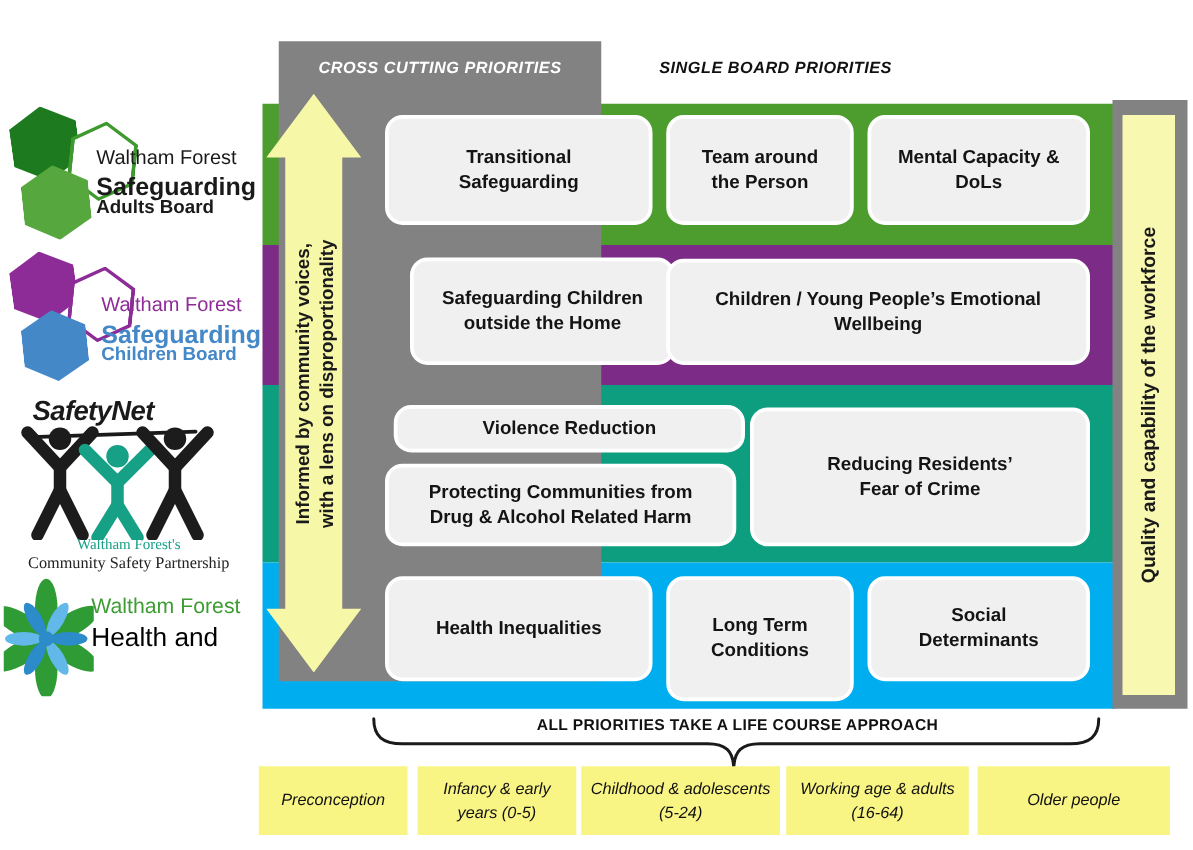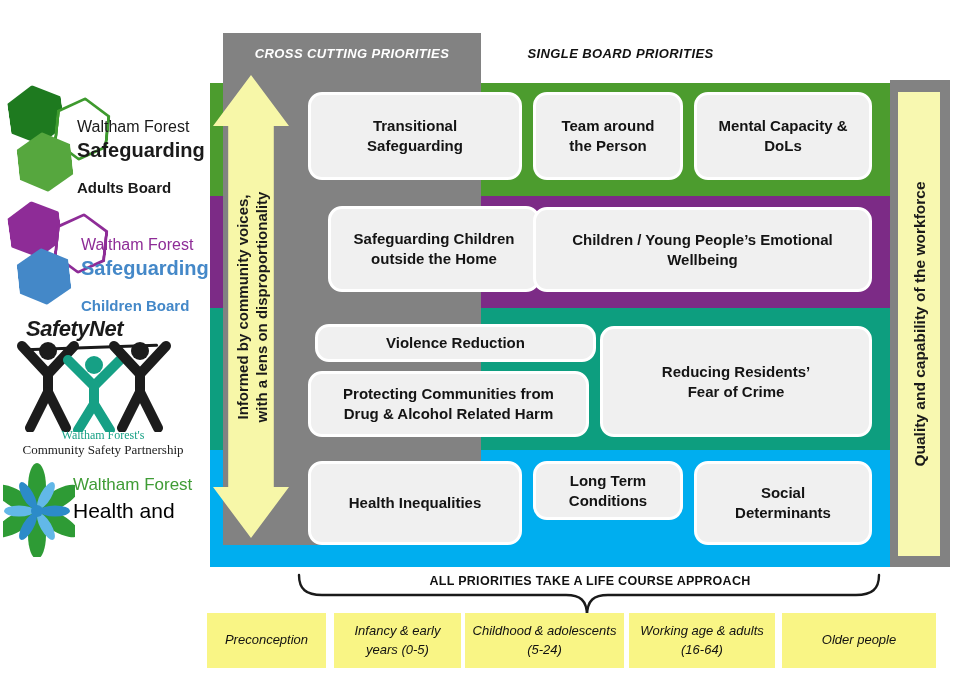--- a/index.html
+++ b/index.html
@@ -37,21 +37,21 @@
     font-weight:700;font-size:15px;line-height:1.32;color:#141414;padding:0 14px;}
   .b00{left:308px;top:92px;width:214px;height:88px;}
   .b01{left:533px;top:92px;width:150px;height:88px;}
   .b02{left:694px;top:92px;width:178px;height:88px;}
   .b10{left:308px;top:206px;width:212px;height:86px;padding:0 19px;margin-left:20px;}
   .b11{left:533px;top:207px;width:339px;height:85px;}
   .b20{left:315px;top:324px;width:281px;height:38px;text-align:center;}
   .b21{left:308px;top:371px;width:281px;height:66px;}
   .b22{left:600px;top:326px;width:272px;height:111px;padding:0 45px;text-align:center;}
   .b30{left:308px;top:461px;width:214px;height:84px;}
-  .b31{left:533px;top:461px;width:150px;height:59px;}
+  .b31{left:533px;top:461px;width:150px;height:100px;}
   .b32{left:694px;top:461px;width:178px;height:84px;padding:0 26px;}
 
   
   .brace-svg{position:absolute;left:290px;top:569px;z-index:4;}
   .life-heading{position:absolute;left:290px;top:571px;width:600px;z-index:5;text-align:center;}
   .life-heading span{background:#ffffff;padding:0 10px;font-weight:600;font-size:12.5px;
     letter-spacing:.3px;color:#111111;}
   .stage{position:absolute;top:613px;height:55px;z-index:4;background:#F9F585;display:flex;align-items:center;
     justify-content:center;text-align:center;font-style:italic;font-size:13px;line-height:1.45;color:#111111;padding:0 6px;box-sizing:border-box;}
   .s0{left:207px;width:119px;} .s1{left:334px;width:127px;} .s2{left:465px;width:159px;}
@@ -59,21 +59,21 @@
 
   
   .logo{position:absolute;z-index:4;}
   .hex{position:absolute;clip-path:polygon(50% 0,100% 25%,100% 75%,50% 100%,0 75%,0 25%);}
   .hex-inner{position:absolute;left:3px;top:3px;right:3px;bottom:3px;background:#ffffff;
     clip-path:polygon(50% 0,100% 25%,100% 75%,50% 100%,0 75%,0 25%);}
   .logo1{left:5px;top:84px;width:200px;height:112px;}
   .logo2{left:5px;top:200px;width:200px;height:110px;}
   .l12-t1{position:absolute;left:72px;top:34px;font-size:16px;color:#1a1a1a;}
   .l12-t2{position:absolute;left:72px;top:55px;font-size:20px;font-weight:700;color:#1a1a1a;}
-  .l12-t3{position:absolute;left:72px;top:73px;font-size:15px;font-weight:700;color:#1a1a1a;margin-top:22px;}
+  .l12-t3{position:absolute;left:72px;top:73px;font-size:15px;font-weight:700;color:#1a1a1a;}
   .logo2 .l12-t1{left:76px;top:36px;color:#8E2C97;}
   .logo2 .l12-t2{left:76px;top:57px;color:#4488C8;}
   .logo2 .l12-t3{left:76px;top:75px;color:#4488C8;}
   .logo3{left:8px;top:316px;width:190px;height:140px;}
   .sn-title{position:absolute;left:18px;top:0;font-size:22px;font-weight:700;font-style:italic;color:#1a1a1a;letter-spacing:-.5px;}
   .sn-underline{position:absolute;left:16px;top:30px;width:134px;height:3px;background:#1a1a1a;border-radius:2px;transform:rotate(-2deg);}
   .sn-fig{position:absolute;left:0;top:24px;}
   .sn-sub1{position:absolute;left:0;top:112px;width:190px;text-align:center;font-family:"Liberation Serif",serif;
     font-size:12px;color:#16A085;}
   .sn-sub2{position:absolute;left:0;top:126px;width:190px;text-align:center;font-family:"Liberation Serif",serif;

